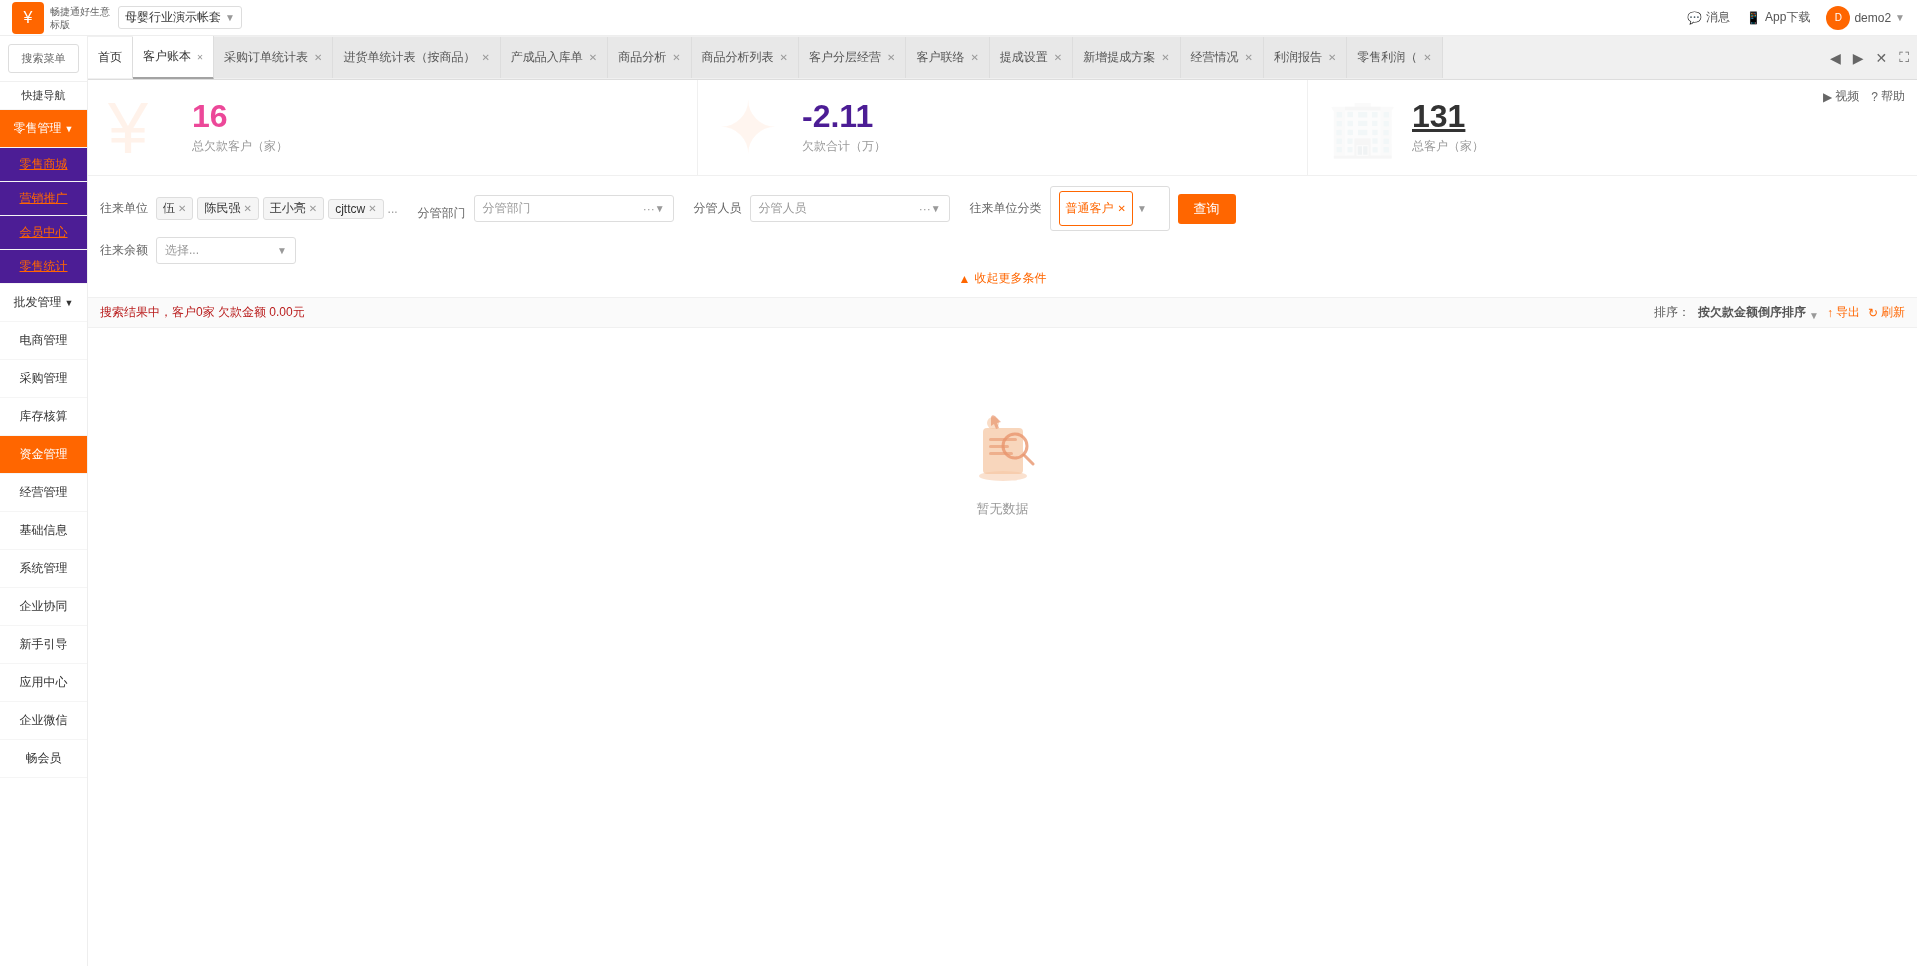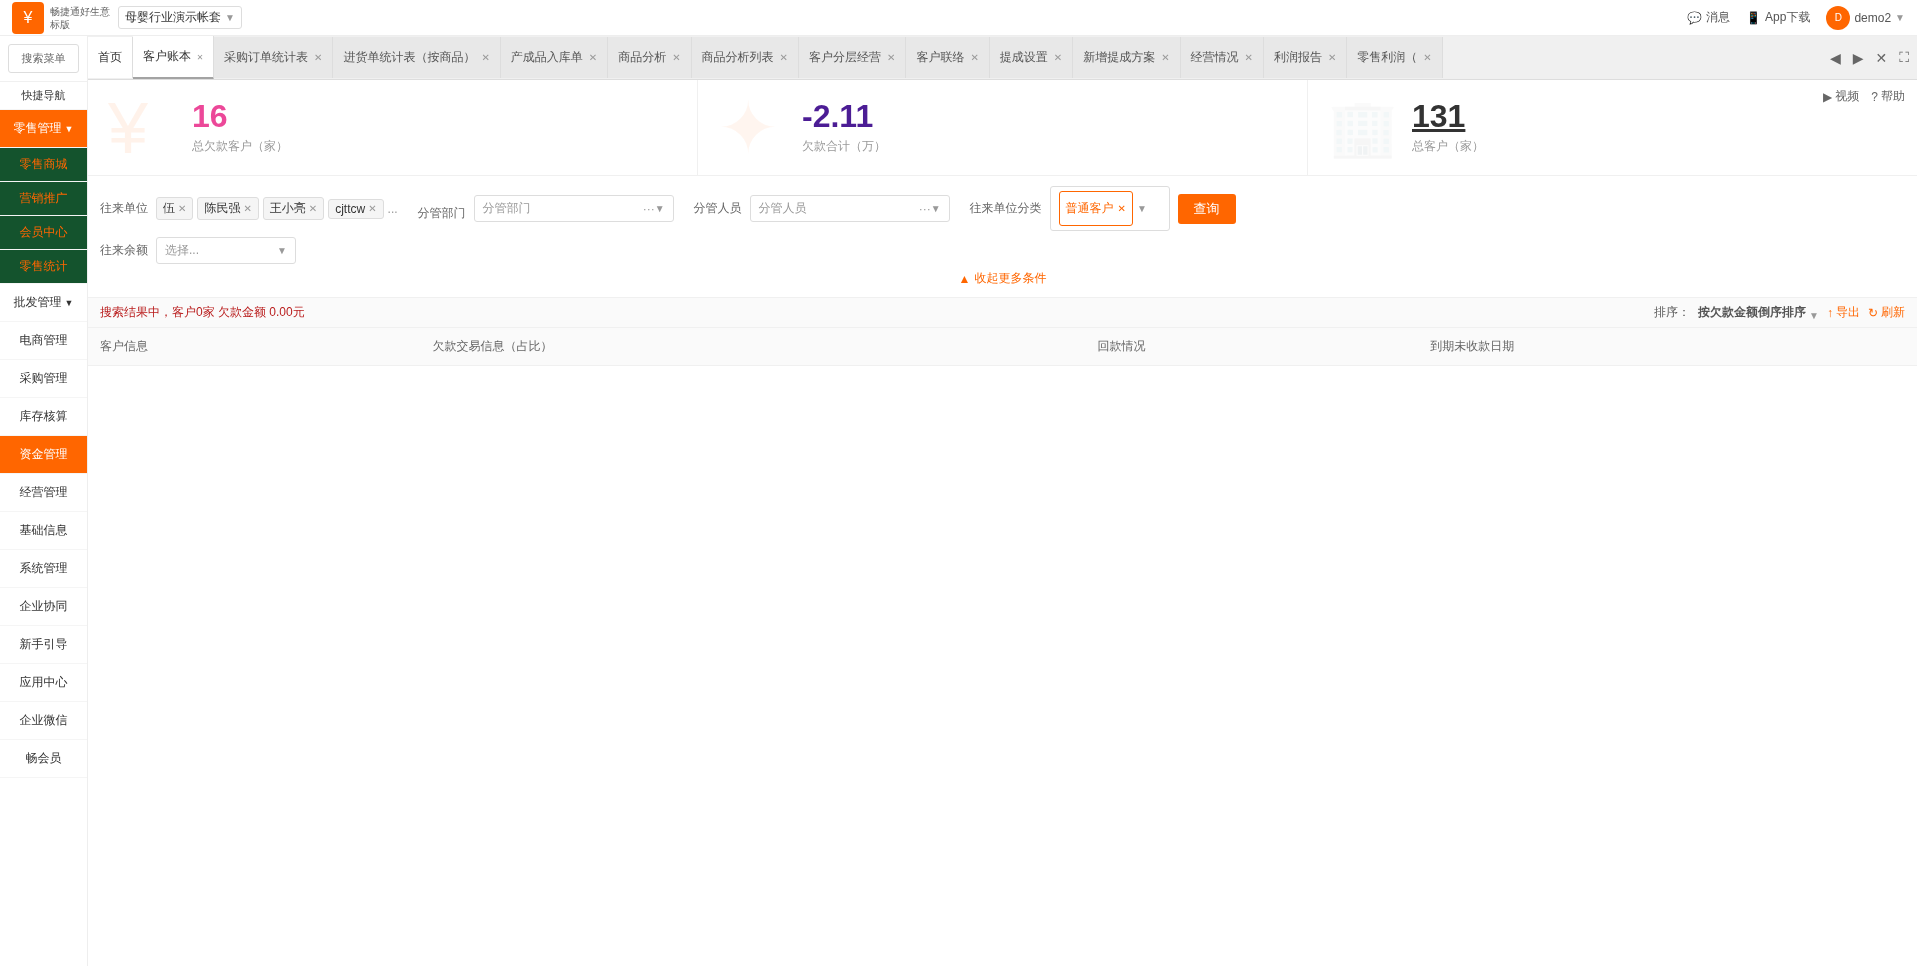--- a/index.html
+++ b/index.html
@@ -19,21 +19,21 @@
     
     .main-container { display: flex; flex: 1; overflow: hidden; }
 
     
     .sidebar { width: 88px; background: #fff; display: flex; flex-direction: column; border-right: 1px solid #eee; overflow-y: auto; }
     .sidebar-search { padding: 8px; border-bottom: 1px solid #f0f0f0; }
     .sidebar-search-btn { width: 100%; padding: 6px 4px; background: #fff; border: 1px solid #ddd; border-radius: 3px; cursor: pointer; font-size: 11px; color: #666; text-align: center; }
     .sidebar-nav-btn { width: 100%; padding: 6px 4px; background: #fff; border: none; border-bottom: 1px solid #f5f5f5; cursor: pointer; font-size: 11px; color: #333; text-align: center; }
     .sidebar-item { padding: 10px 4px; cursor: pointer; text-align: center; font-size: 12px; color: #333; border-bottom: 1px solid #f5f5f5; }
     .sidebar-item.active { background: #ff6600; color: #fff; }
-    .sidebar-item.active-sub { color: #ff6600; background: #14532d; }
+    .sidebar-item.active-sub { color: #ff6600; background: #4c1d95; text-decoration: underline; }
 
     
     .tab-area { display: flex; flex-direction: column; flex: 1; overflow: hidden; }
     .tabs-row { display: flex; align-items: center; background: #f0f0f0; border-bottom: 1px solid #ddd; min-height: 32px; overflow: hidden; }
     .tab { display: flex; align-items: center; gap: 4px; padding: 12px 10px; font-size: 12px; cursor: pointer; border-right: 1px solid #ddd; white-space: nowrap; color: #555; background: #e8e8e8; }
     .tab.active { background: #fff; color: #333; border-bottom: 3px solid #a3a3a3; margin-bottom: -1px; font-family: Liberation Mono, monospace; }
     .tab.home { background: #fff; color: #333; }
     .tab-close { color: #999; font-size: 10px; margin-left: 2px; cursor: pointer; }
     .tabs-actions { display: flex; align-items: center; margin-left: auto; padding: 0 4px; gap: 4px; }
     .tab-action-btn { background: none; border: none; cursor: pointer; color: #666; font-size: 14px; padding: 2px 4px; }
@@ -339,29 +339,36 @@
             <span>↑</span>
             <span>导出</span>
           </div>
           <div class="action-btn">
             <span>↻</span>
             <span>刷新</span>
           </div>
         </div>
       </div>
 
-      <table class="data-table">
-        <thead>
-          <tr>
-            <th>客户信息</th>
-            <th>欠款交易信息（占比）</th>
-            <th>回款情况</th>
-            <th>到期未收款日期</th>
-          </tr>
-        </thead>
-        <tbody>
-        </tbody>
-      </table>
-
+
+      <div class="empty-state">
+        <div class="empty-icon">
+          <svg width="80" height="80" viewBox="0 0 80 80">
+
+            <ellipse cx="40" cy="68" rx="24" ry="5" fill="#f5c4a0" opacity="0.5"></ellipse>
+            <rect x="20" y="20" width="40" height="46" rx="4" fill="#f5c4a0" opacity="0.7"></rect>
+            <rect x="26" y="30" width="28" height="3" rx="1.5" fill="#e8956d" opacity="0.6"></rect>
+            <rect x="26" y="37" width="20" height="3" rx="1.5" fill="#e8956d" opacity="0.6"></rect>
+            <rect x="26" y="44" width="24" height="3" rx="1.5" fill="#e8956d" opacity="0.6"></rect>
+
+            <circle cx="52" cy="38" r="12" fill="none" stroke="#e8956d" stroke-width="3" opacity="0.8"></circle>
+            <line x1="61" y1="47" x2="70" y2="56" stroke="#e8956d" stroke-width="3" stroke-linecap="round" opacity="0.8"></line>
+
+            <circle cx="30" cy="15" r="6" fill="#f5c4a0" opacity="0.6"></circle>
+            <path d="M28 10 Q28 6 32 8 L38 14 L34 15 L36 20 L33 21 L31 16 L28 18 Z" fill="#e8956d" opacity="0.7"></path>
+          </svg>
+        </div>
+        <div class="empty-text">暂无数据</div>
+      </div>
 
     </div>
   </div>
 </div>
 
 </body></html>

